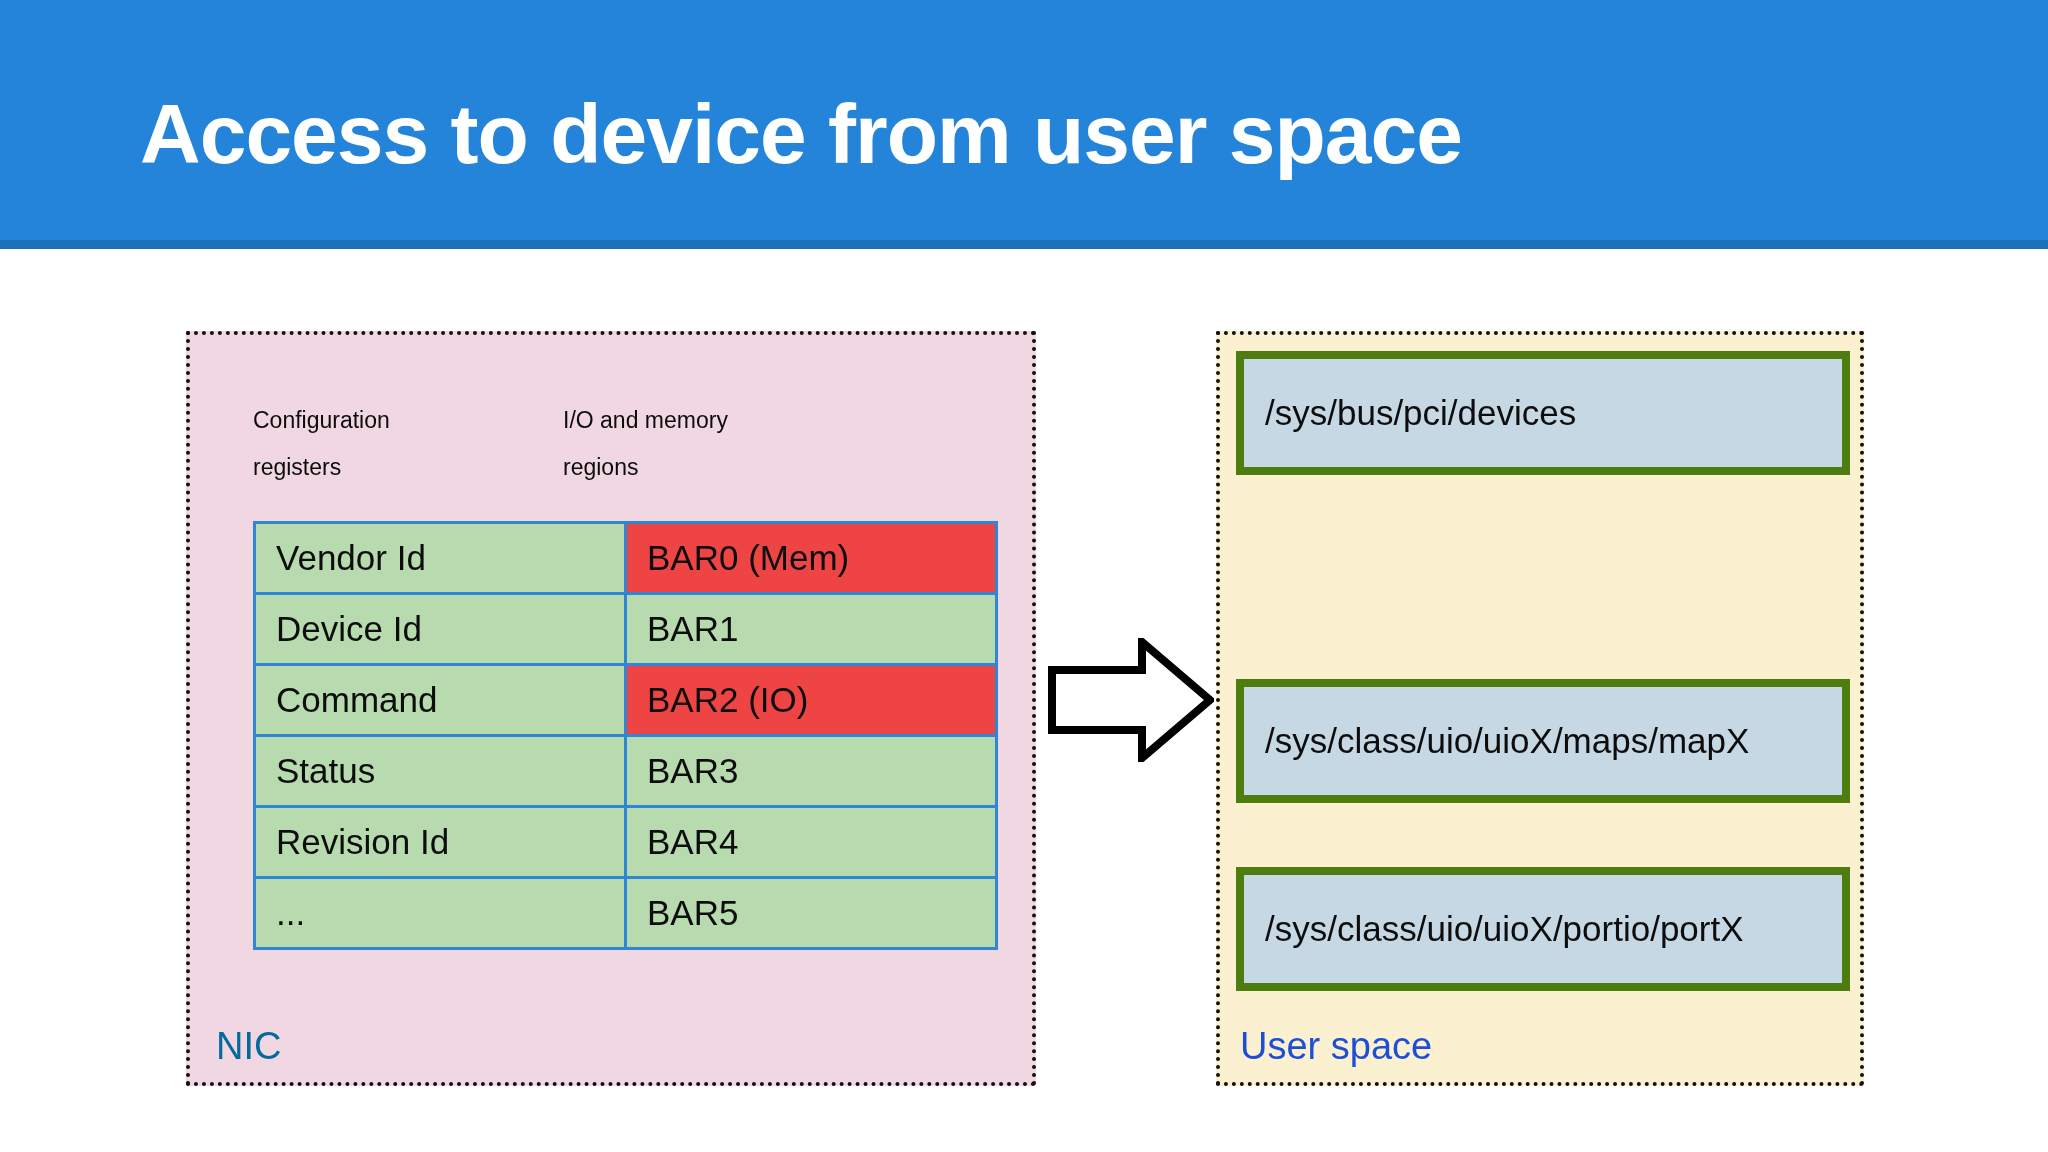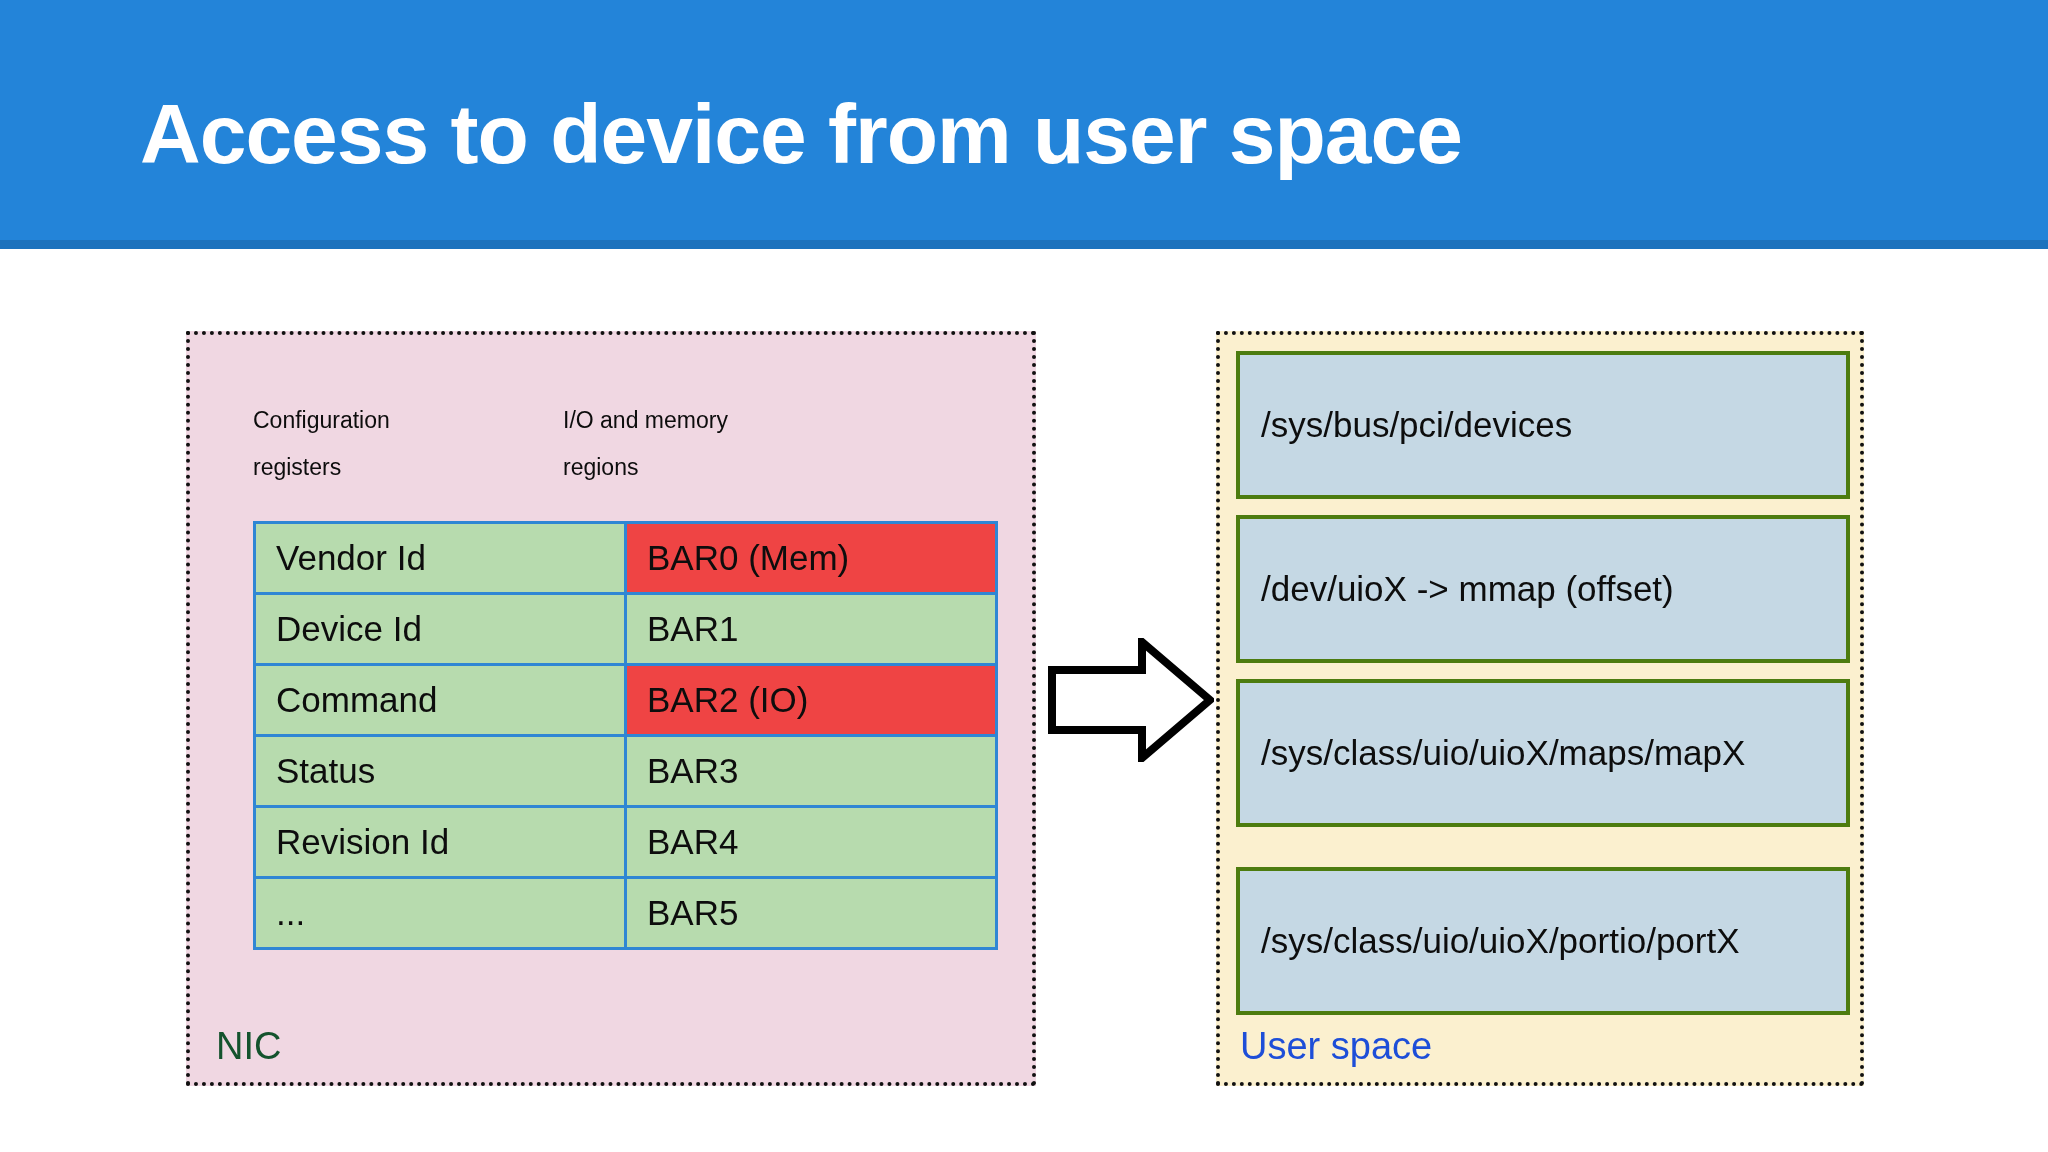--- a/index.html
+++ b/index.html
@@ -63,21 +63,21 @@
     width: 850px;
     height: 755px;
     background: #f0d7e2;
   }
   #nic-label {
     position: absolute;
     left: 26px;
     bottom: 14px;
     font-size: 38px;
     line-height: 44px;
-    color: #14532d;
+    color: #0369a1;
   }
 
   .col-heading {
     position: absolute;
     font-size: 23px;
     line-height: 47px;
     color: #0d0d0d;
     white-space: pre-line;
   }
   #heading-config {
@@ -144,24 +144,24 @@
     left: 20px;
     bottom: 14px;
     font-size: 38px;
     line-height: 44px;
     color: #1d4ed8;
   }
   .path-box {
     position: absolute;
     left: 16px;
     width: 614px;
-    height: 148px;
+    height: 124px;
     box-sizing: border-box;
     background: #c5d8e4;
-    border: 4px solid #4d7c0f;
+    border: 8px solid #4d7c0f;
     display: flex;
     align-items: center;
     padding-left: 21px;
     font-size: 35px;
     line-height: 42px;
     color: #0d0d0d;
   }
   #path-box-0 { top: 16px; }
   #path-box-1 { top: 180px; }
   #path-box-2 { top: 344px; }
@@ -212,17 +212,16 @@
 
   <div id="nic-label">NIC</div>
 </div>
 
 <svg id="flow-arrow" viewBox="0 0 166 124">
   <polygon points="4,32 94,32 94,4 162,62 94,120 94,92 4,92" fill="#ffffff" stroke="#000000" stroke-width="8" stroke-linejoin="miter"></polygon>
 </svg>
 
 <div id="userspace-panel" class="dotted-panel">
   <div id="path-box-0" class="path-box">/sys/bus/pci/devices</div>
-  <div id="path-box-1" class="path-box">/dev/uioX -&gt; mmap (offset)</div>
   <div id="path-box-2" class="path-box">/sys/class/uio/uioX/maps/mapX</div>
   <div id="path-box-3" class="path-box">/sys/class/uio/uioX/portio/portX</div>
   <div id="userspace-label">User space</div>
 </div>
 
 </body></html>

